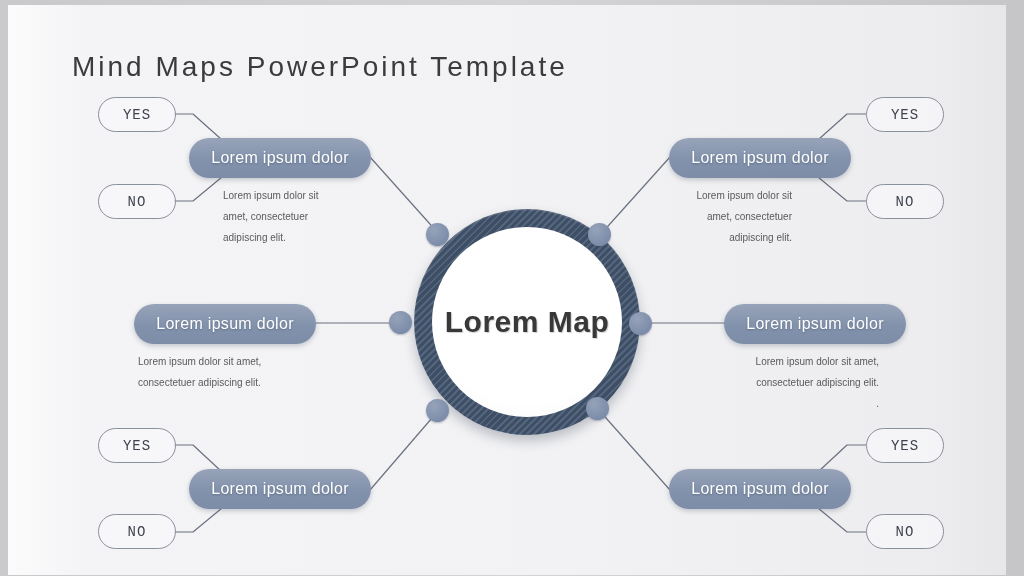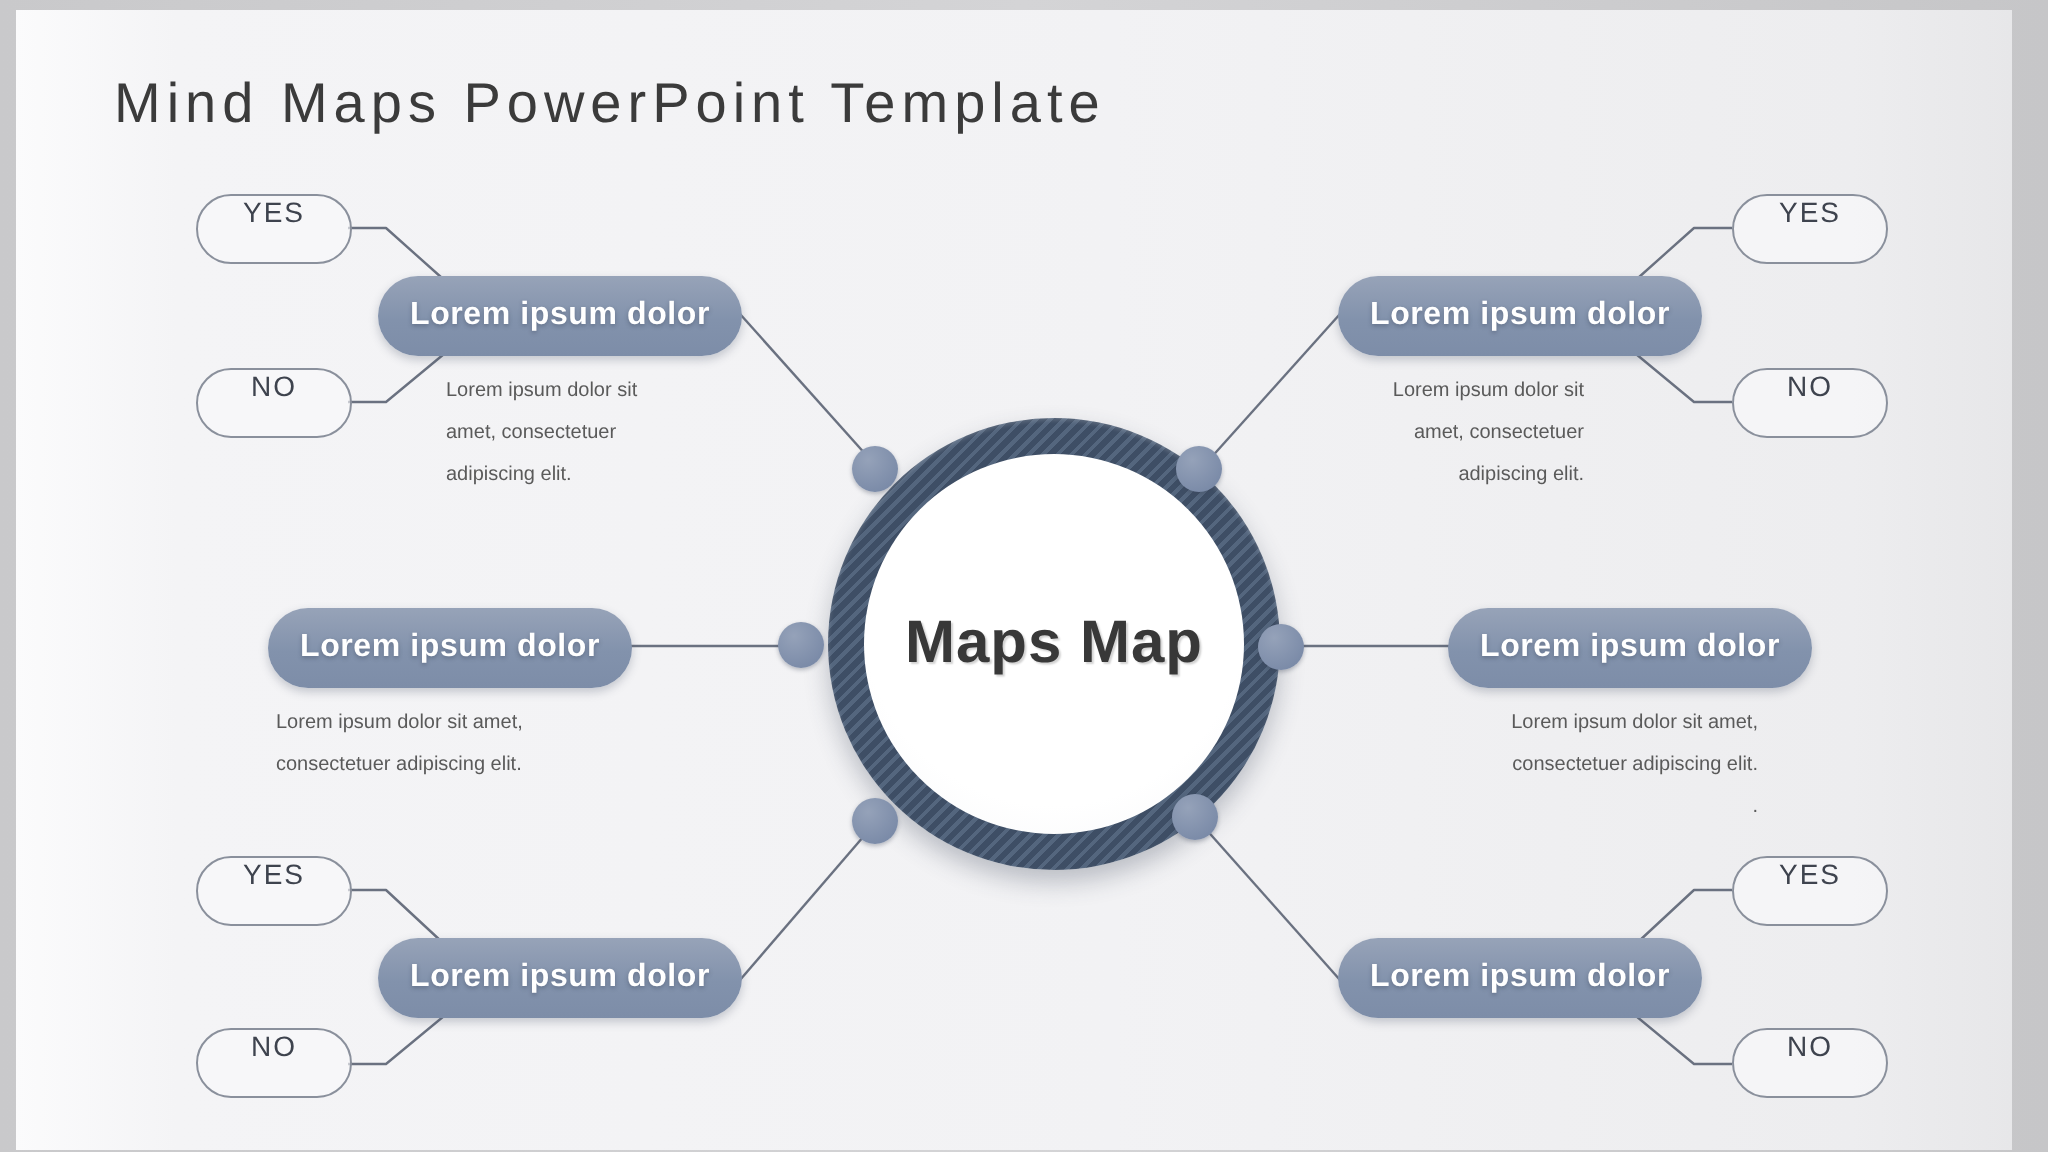--- a/index.html
+++ b/index.html
@@ -6,21 +6,21 @@
   body{
     width:1024px;height:576px;position:relative;overflow:hidden;
     background:linear-gradient(90deg,#c9c9cb 0%,#d4d4d6 50%,#c6c6c8 100%);
     font-family:"Liberation Sans", sans-serif;
   }
   .slide{
     position:absolute;left:8px;top:5px;right:18px;bottom:1px;
     background:linear-gradient(90deg,#fbfbfc 0%,#f4f4f6 8%,#f2f2f4 55%,#ededef 92%,#e7e7e9 100%);
   }
   .title{
-    position:absolute;left:46px;top:28px;margin:3px;
+    position:absolute;left:46px;top:28px;margin:18px;
     font-size:28px;font-weight:500;letter-spacing:3px;color:#3b3b3b;
   }
   svg.connectors{position:absolute;left:0;top:0;width:1024px;height:576px;pointer-events:none;}
   svg.connectors polyline{fill:none;stroke:var(--line,#6a7180);stroke-width:1.2;stroke-linejoin:round;}
 
   .ring{
     position:absolute;left:406px;top:204px;width:226px;height:226px;border-radius:50%;
     background:repeating-linear-gradient(135deg,var(--ring-dark,#3e4e65) 0px,var(--ring-dark,#3e4e65) 3px,var(--ring-light,#54667e) 3px,var(--ring-light,#54667e) 5px);
     box-shadow:0 6px 12px rgba(55,65,85,0.30), inset 0 1px 2px rgba(255,255,255,0.18);
   }
@@ -42,32 +42,32 @@
   .n-ml{left:381px;top:306px;} .n-mr{left:621px;top:307px;}
   .n-bl{left:418px;top:394px;} .n-br{left:578px;top:392px;}
 
   .pill{
     position:absolute;width:182px;height:40px;border-radius:20px;
     background:linear-gradient(180deg,#97a3b8 0%,var(--pill,#8292ac) 55%,#7d8da8 100%);
     display:flex;align-items:center;justify-content:center;
     box-shadow:0 2px 5px rgba(70,80,100,0.28);
   }
   .pill span{
-    color:#ffffff;font-size:16px;font-weight:bold;letter-spacing:0.3px;
+    color:#ffffff;font-size:16px;font-weight:normal;letter-spacing:0.3px;
     text-shadow:0 1px 2px rgba(40,50,70,0.35);
   }
   .p-tl{left:181px;top:133px;} .p-tr{left:661px;top:133px;}
   .p-ml{left:126px;top:299px;} .p-mr{left:716px;top:299px;}
   .p-bl{left:181px;top:464px;} .p-br{left:661px;top:464px;}
 
   .tag{
     position:absolute;width:78px;height:35px;border-radius:18px;
     background:rgba(249,249,251,0.65);border:1px solid #8a909c;box-sizing:border-box;
-    display:flex;align-items:flex-start;justify-content:center;
-    color:#3e434e;font-size:14px;letter-spacing:1px;
+    display:flex;align-items:center;justify-content:center;
+    color:#3e434e;font-size:14px;letter-spacing:1px;font-family:Liberation Mono, monospace;
   }
   .t-tl-yes{left:90px;top:92px;}  .t-tl-no{left:90px;top:179px;}
   .t-bl-yes{left:90px;top:423px;} .t-bl-no{left:90px;top:509px;}
   .t-tr-yes{left:858px;top:92px;} .t-tr-no{left:858px;top:179px;}
   .t-br-yes{left:858px;top:423px;}.t-br-no{left:858px;top:509px;}
 
   .desc{position:absolute;font-size:10px;line-height:21px;color:#5a5a5a;}
   .d-tl{left:215px;top:180px;text-align:left;}
   .d-tr{right:214px;top:180px;text-align:right;}
   .d-ml{left:130px;top:346px;text-align:left;}
@@ -92,21 +92,21 @@
     <polyline points="858,196 839,196 810,172"></polyline>
     <polyline points="662,152 592,230"></polyline>
     <polyline points="718,318 633,318"></polyline>
     <polyline points="858,440 839,440 811,466"></polyline>
     <polyline points="858,527 839,527 810,503"></polyline>
     <polyline points="662,485 590,404"></polyline>
   </svg>
 
   <div class="ring"></div>
   <div class="ring-inner">
-    <span class="center-label">Maps Map</span>
+    <span class="center-label">Lorem Map</span>
   </div>
 
   <div class="node n-tl"></div>
   <div class="node n-tr"></div>
   <div class="node n-ml"></div>
   <div class="node n-mr"></div>
   <div class="node n-bl"></div>
   <div class="node n-br"></div>
 
   <div class="tag t-tl-yes">

